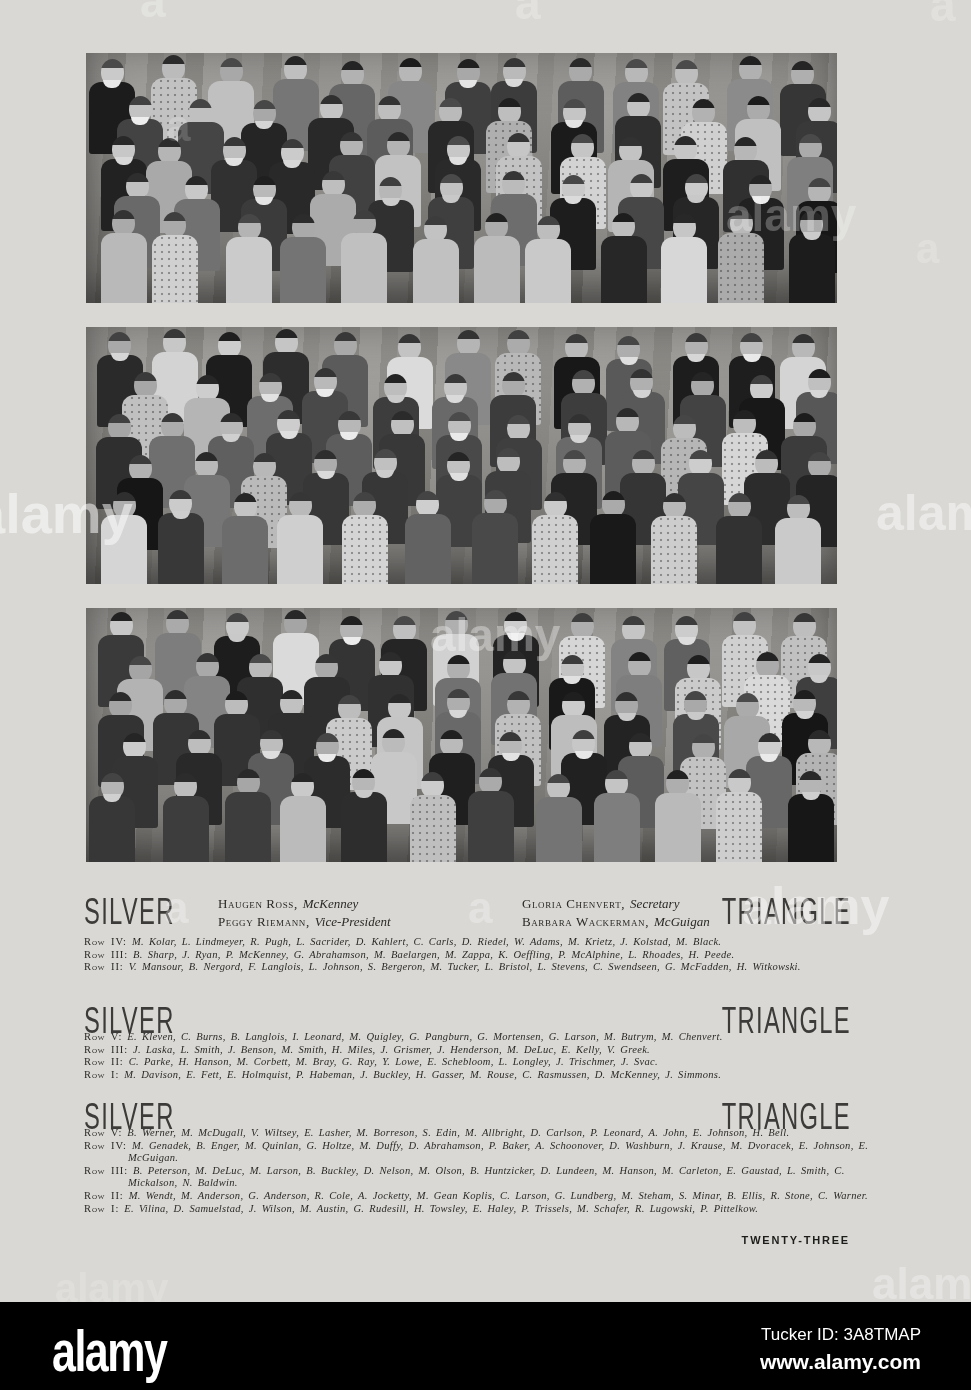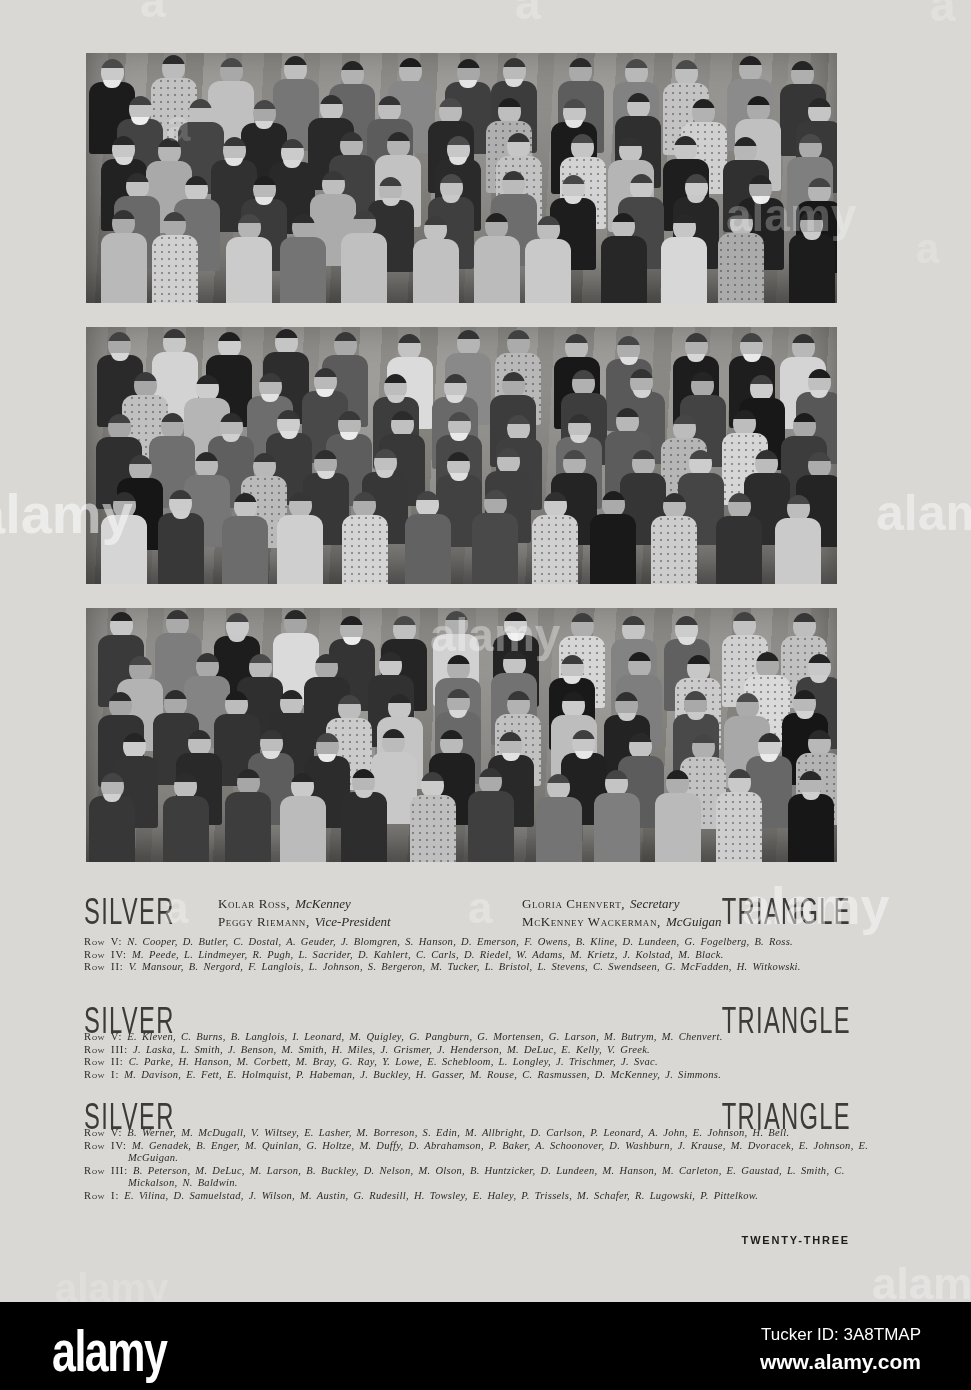--- a/index.html
+++ b/index.html
@@ -930,37 +930,37 @@
         </div>
       </div>
     </div>
 
   <div class="section-heading" style="top:891px;">
     <span class="hword hleft">SILVER</span>
     <span class="hword hright">TRIANGLE</span>
   </div>
   <div class="officers-col" style="left:218px;top:895px;">
     <div class="officer">
-      <span class="oname">Kolar Ross,</span><span class="otitle">McKenney</span>
+      <span class="oname">Haugen Ross,</span><span class="otitle">McKenney</span>
     </div>
     <div class="officer">
       <span class="oname">Peggy Riemann,</span><span class="otitle">Vice-President</span>
     </div>
   </div>
   <div class="officers-col" style="left:522px;top:895px;">
     <div class="officer">
       <span class="oname">Gloria Chenvert,</span><span class="otitle">Secretary</span>
     </div>
     <div class="officer">
-      <span class="oname">McKenney Wackerman,</span><span class="otitle">McGuigan</span>
+      <span class="oname">Barbara Wackerman,</span><span class="otitle">McGuigan</span>
     </div>
   </div>
   <div class="rows" style="top:936px;">
-      <div class="row"><span class="rlabel">Row V:</span><span class="rnames"> N. Cooper, D. Butler, C. Dostal, A. Geuder, J. Blomgren, S. Hanson, D. Emerson, F. Owens, B. Kline, D. Lundeen, G. Fogelberg, B. Ross.</span></div>
-      <div class="row"><span class="rlabel">Row IV:</span><span class="rnames"> M. Peede, L. Lindmeyer, R. Pugh, L. Sacrider, D. Kahlert, C. Carls, D. Riedel, W. Adams, M. Krietz, J. Kolstad, M. Black.</span></div>
+      <div class="row"><span class="rlabel">Row IV:</span><span class="rnames"> M. Kolar, L. Lindmeyer, R. Pugh, L. Sacrider, D. Kahlert, C. Carls, D. Riedel, W. Adams, M. Krietz, J. Kolstad, M. Black.</span></div>
+      <div class="row"><span class="rlabel">Row III:</span><span class="rnames"> B. Sharp, J. Ryan, P. McKenney, G. Abrahamson, M. Baelargen, M. Zappa, K. Oeffling, P. McAlphine, L. Rhoades, H. Peede.</span></div>
       <div class="row"><span class="rlabel">Row II:</span><span class="rnames"> V. Mansour, B. Nergord, F. Langlois, L. Johnson, S. Bergeron, M. Tucker, L. Bristol, L. Stevens, C. Swendseen, G. McFadden, H. Witkowski.</span></div>
     </div>
 
   <div class="section-heading" style="top:1000px;">
     <span class="hword hleft">SILVER</span>
     <span class="hword hright">TRIANGLE</span>
   </div>
   <div class="rows" style="top:1031px;">
       <div class="row"><span class="rlabel">Row V:</span><span class="rnames"> E. Kleven, C. Burns, B. Langlois, I. Leonard, M. Quigley, G. Pangburn, G. Mortensen, G. Larson, M. Butrym, M. Chenvert.</span></div>
       <div class="row"><span class="rlabel">Row III:</span><span class="rnames"> J. Laska, L. Smith, J. Benson, M. Smith, H. Miles, J. Grismer, J. Henderson, M. DeLuc, E. Kelly, V. Greek.</span></div>
@@ -969,20 +969,21 @@
     </div>
 
   <div class="section-heading" style="top:1096px;">
     <span class="hword hleft">SILVER</span>
     <span class="hword hright">TRIANGLE</span>
   </div>
   <div class="rows" style="top:1127px;">
       <div class="row"><span class="rlabel">Row V:</span><span class="rnames"> B. Werner, M. McDugall, V. Wiltsey, E. Lasher, M. Borreson, S. Edin, M. Allbright, D. Carlson, P. Leonard, A. John, E. Johnson, H. Bell.</span></div>
       <div class="row"><span class="rlabel">Row IV:</span><span class="rnames"> M. Genadek, B. Enger, M. Quinlan, G. Holtze, M. Duffy, D. Abrahamson, P. Baker, A. Schoonover, D. Washburn, J. Krause, M. Dvoracek, E. Johnson, E. McGuigan.</span></div>
       <div class="row"><span class="rlabel">Row III:</span><span class="rnames"> B. Peterson, M. DeLuc, M. Larson, B. Buckley, D. Nelson, M. Olson, B. Huntzicker, D. Lundeen, M. Hanson, M. Carleton, E. Gaustad, L. Smith, C. Mickalson, N. Baldwin.</span></div>
+      <div class="row"><span class="rlabel">Row II:</span><span class="rnames"> M. Wendt, M. Anderson, G. Anderson, R. Cole, A. Jocketty, M. Gean Koplis, C. Larson, G. Lundberg, M. Steham, S. Minar, B. Ellis, R. Stone, C. Warner.</span></div>
       <div class="row"><span class="rlabel">Row I:</span><span class="rnames"> E. Vilina, D. Samuelstad, J. Wilson, M. Austin, G. Rudesill, H. Towsley, E. Haley, P. Trissels, M. Schafer, R. Lugowski, P. Pittelkow.</span></div>
     </div>
 
   <div class="page-number">TWENTY-THREE</div>
 
   <span class="wm" style="left:140px;top:-22px;font-size:46px;opacity:.26;">a</span>
   <span class="wm" style="left:515px;top:-20px;font-size:46px;opacity:.24;">a</span>
   <span class="wm" style="left:930px;top:-18px;font-size:46px;opacity:.22;">a</span>
   <span class="wm" style="left:166px;top:104px;font-size:44px;opacity:.16;">a</span>
   <span class="wm" style="left:726px;top:192px;font-size:46px;opacity:.26;">alamy</span>

